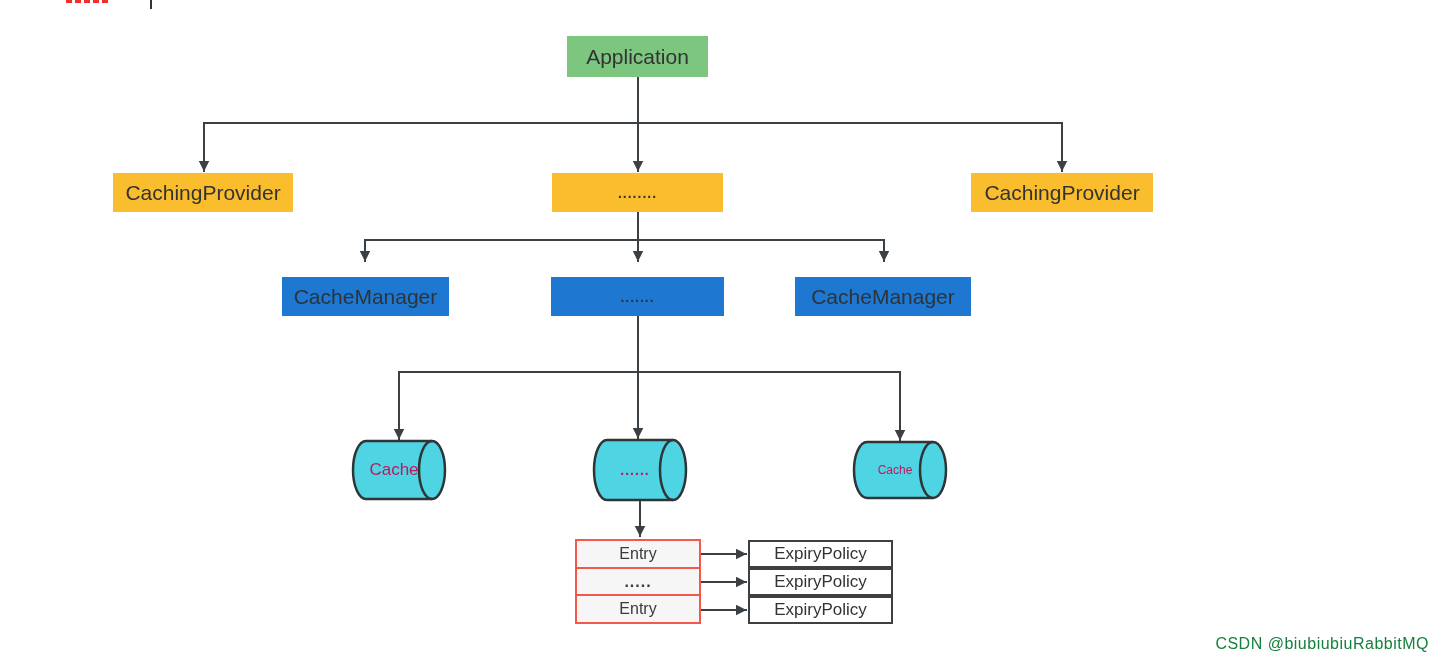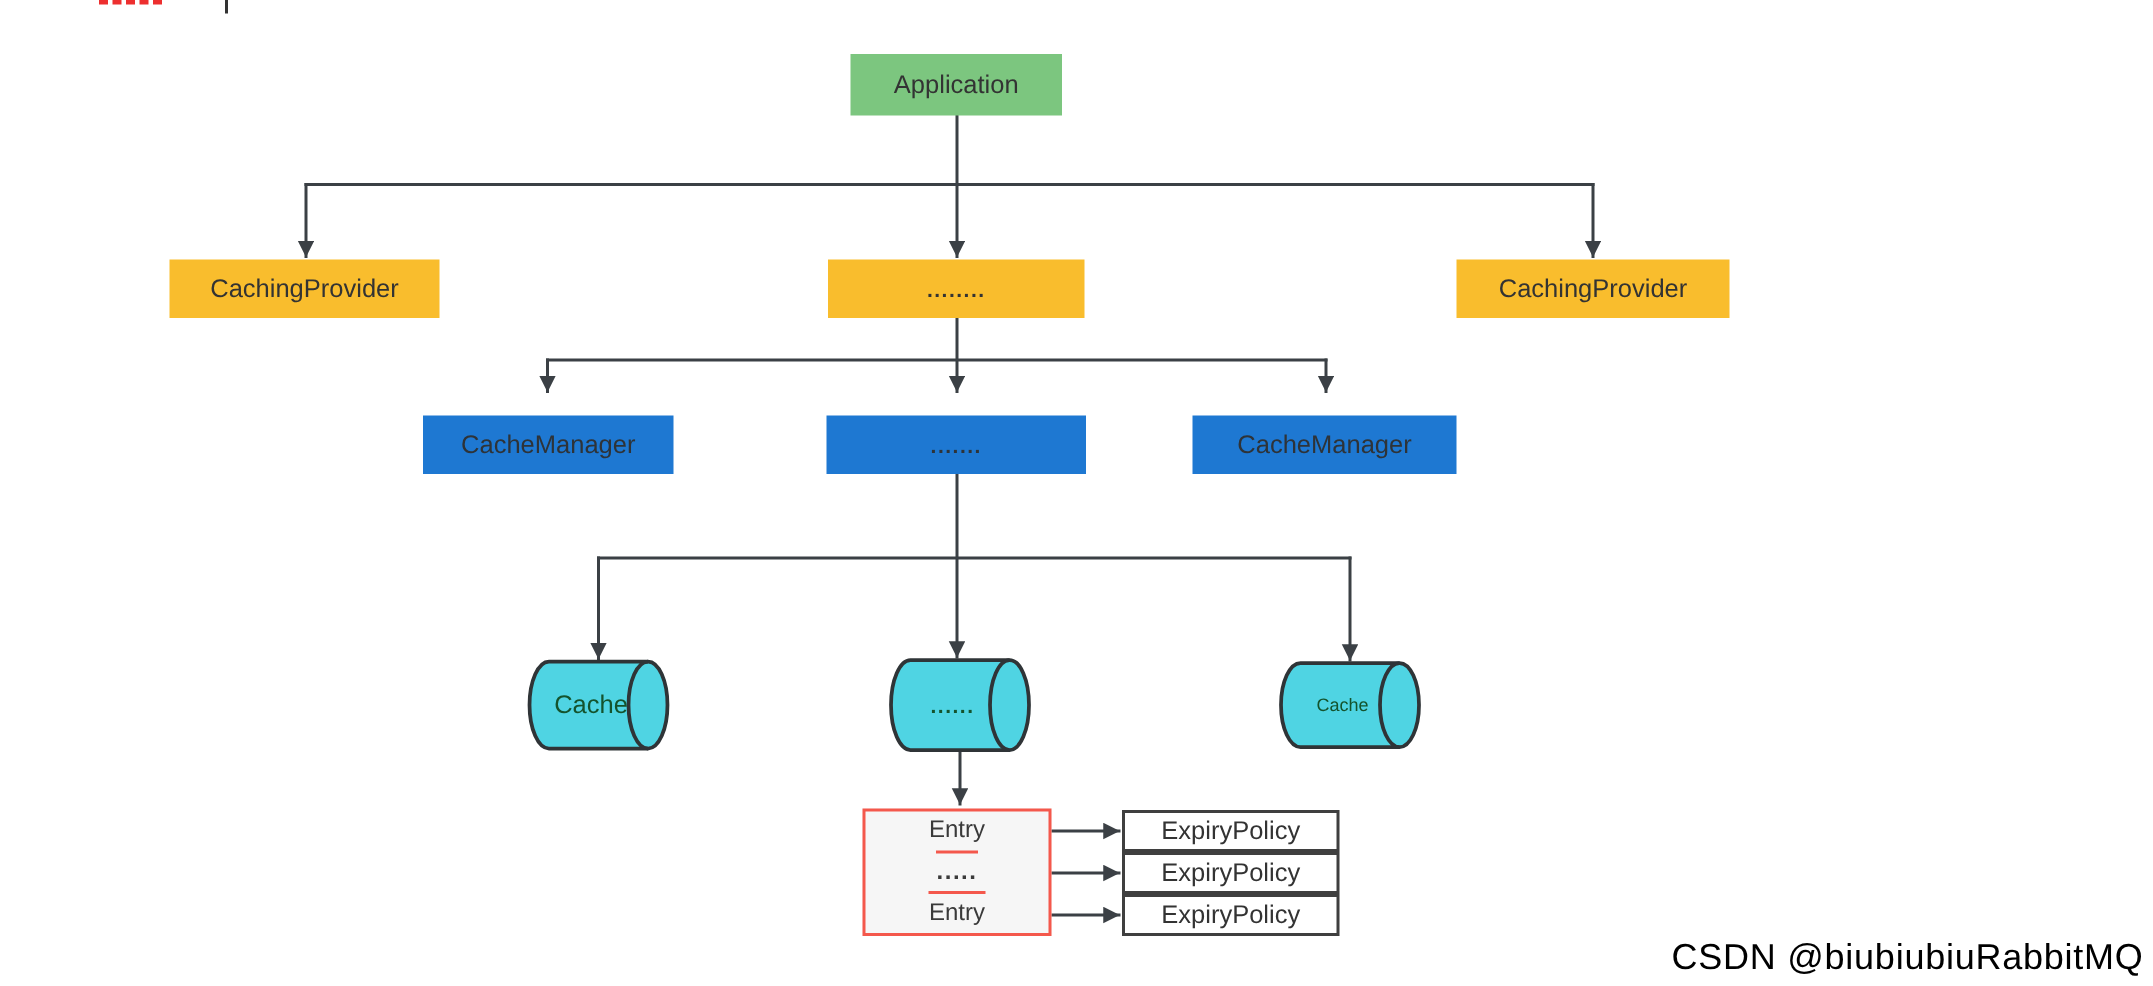--- a/index.html
+++ b/index.html
@@ -7,51 +7,51 @@
     position:relative;
     width:1435px;height:657px;
     background:#ffffff;
     font-family:"Liberation Sans", sans-serif;
     overflow:hidden;
   }
   .node{
     position:absolute;
     display:flex;align-items:center;justify-content:center;
     box-sizing:border-box;
-    font-size:17px;color:#333333;
+    font-size:21px;color:#333333;
     white-space:nowrap;
   }
   .green{background:#7cc67f;}
   .yellow{background:#f9bd2d;}
   .blue{background:#1e78d2;color:#2e3338;margin-top:14px;}
   .cyl-label{
     position:absolute;display:flex;align-items:center;justify-content:center;
-    color:#14532d;pointer-events:none;
+    color:#be185d;pointer-events:none;
   }
   .dots{font-weight:bold;letter-spacing:1px;font-size:14px;}
   #connectors,#cylinders{position:absolute;left:0;top:0;}
   .entry-table{
     position:absolute;left:575px;top:539px;width:126px;height:85px;
     box-sizing:border-box;border:2px solid #f4584c;background:#f6f6f6;
-    display:flex;flex-direction:column;align-items:center;
+    display:flex;flex-direction:column;
   }
   .entry-row{
     flex:1;display:flex;align-items:center;justify-content:center;
     font-size:16px;color:#3a3a3a;box-sizing:border-box;
   }
   .entry-row + .entry-row{border-top:2px solid #f4584c;}
   .policy{
     position:absolute;left:748px;width:145px;height:28px;
     box-sizing:border-box;border:2px solid #3f3f3f;background:#ffffff;
     display:flex;align-items:center;justify-content:center;
     font-size:17px;color:#333333;
   }
   .watermark{
     position:absolute;right:6px;bottom:4px;
-    font-size:24px;color:#000000;letter-spacing:.5px;
+    font-size:16px;color:#15803d;letter-spacing:.5px;
   }
   .red-dashes{
     position:absolute;left:66px;top:0;width:42px;height:0;
     border-top:3px dashed #ed2f2f;
   }
   .caret-mark{
     position:absolute;left:150px;top:0;width:2px;height:9px;background:#333333;
   }
 </style>
 </head>

